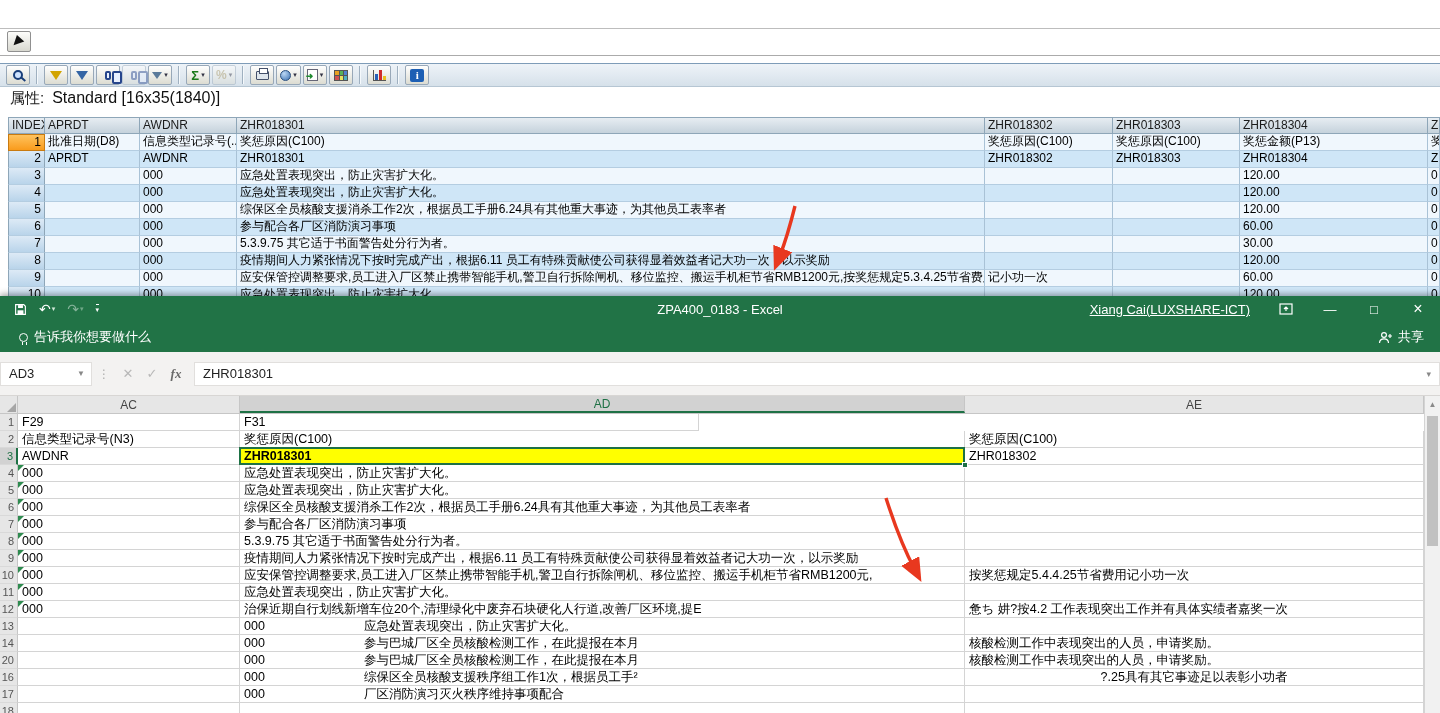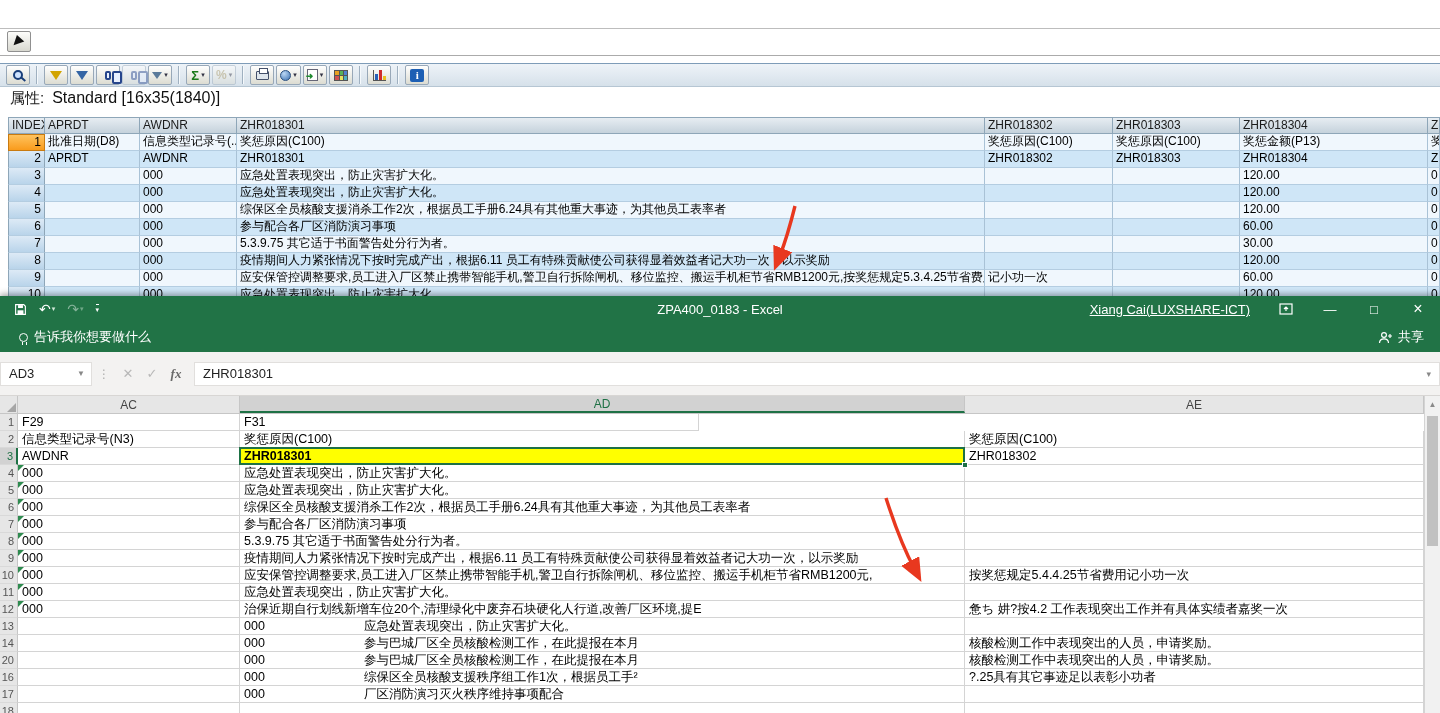--- a/index.html
+++ b/index.html
@@ -468,21 +468,21 @@
         <div class="xrow">
           <div class="rownum">20</div>
           <div class="xcell" style="width: 222px;"></div>
           <div class="xcell" style="width: 725px;"><span class="ad-code">000</span><span>参与巴城厂区全员核酸检测工作，在此提报在本月</span></div>
           <div class="xcell" style="width: 459px;">核酸检测工作中表现突出的人员，申请奖励。</div>
         </div>
         <div class="xrow">
           <div class="rownum">16</div>
           <div class="xcell" style="width: 222px;"></div>
           <div class="xcell" style="width: 725px;"><span class="ad-code">000</span><span>综保区全员核酸支援秩序组工作1次，根据员工手²</span></div>
-          <div class="xcell" style="width: 459px;">?.25具有其它事迹足以表彰小功者</div>
+          <div class="xcell" style="width: 459px; text-align: center;">?.25具有其它事迹足以表彰小功者</div>
         </div>
         <div class="xrow">
           <div class="rownum">17</div>
           <div class="xcell" style="width: 222px;"></div>
           <div class="xcell" style="width: 725px;"><span class="ad-code">000</span><span>厂区消防演习灭火秩序维持事项配合</span></div>
           <div class="xcell" style="width: 459px;"></div>
         </div>
         <div class="xrow">
           <div class="rownum">18</div>
           <div class="xcell" style="width: 222px;"></div>

